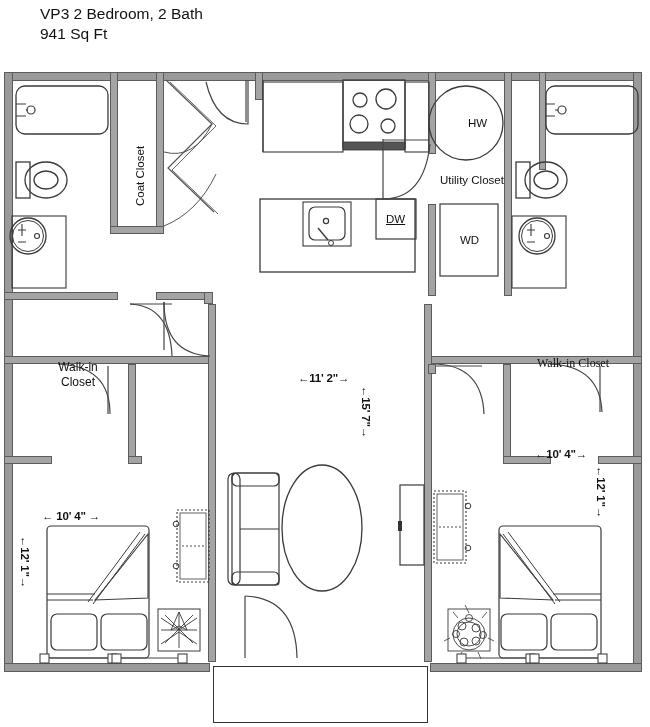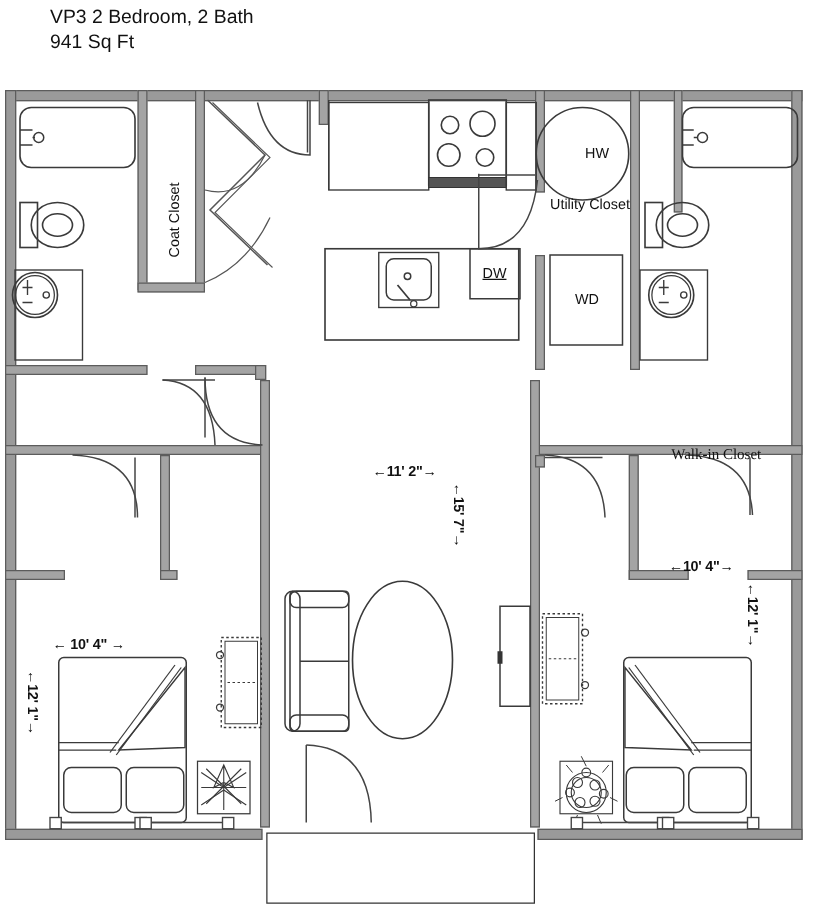--- a/index.html
+++ b/index.html
@@ -277,26 +277,30 @@
         <rect x="530" y="588" width="9" height="9" fill="#fff"></rect>
         <rect x="598" y="588" width="9" height="9" fill="#fff"></rect>
       </g>
     </g>
   </svg>
 
   <div class="lbl vert" style="left:133px;top:140px;">Coat Closet</div>
 
   <div class="lbl" style="left:468px;top:50px;">HW</div>
 
-  <div class="lbl" style="left:440px;top:91px;">Utility Closet</div>
+  <div class="lbl" style="left:440px;top:107px;">Utility Closet</div>
 
   <div class="lbl" style="left:460px;top:167px;text-align:center;">WD</div>
 
   <div class="lbl" style="left:386px;top:146px;text-decoration:underline;">DW</div>
 
+  <div class="roomlbl" style="left:30px;top:294px;width:96px;">
+    <div>Walk-in</div>
+    <div>Closet</div>
+  </div>
 
   <div class="roomlbl" style="left:513px;top:290px;width:120px;font-family:Liberation Serif, serif;">Walk-in Closet</div>
 
   <div class="dim" style="left:298px;top:306px;">←11' 2"→</div>
 
   <div class="dim vert" style="left:372px;top:320px;">←15' 7"→</div>
 
   <div class="dim" style="left:42px;top:444px;">← 10' 4" →</div>
 
   <div class="dim vert" style="left:31px;top:470px;">←12' 1"→</div>

